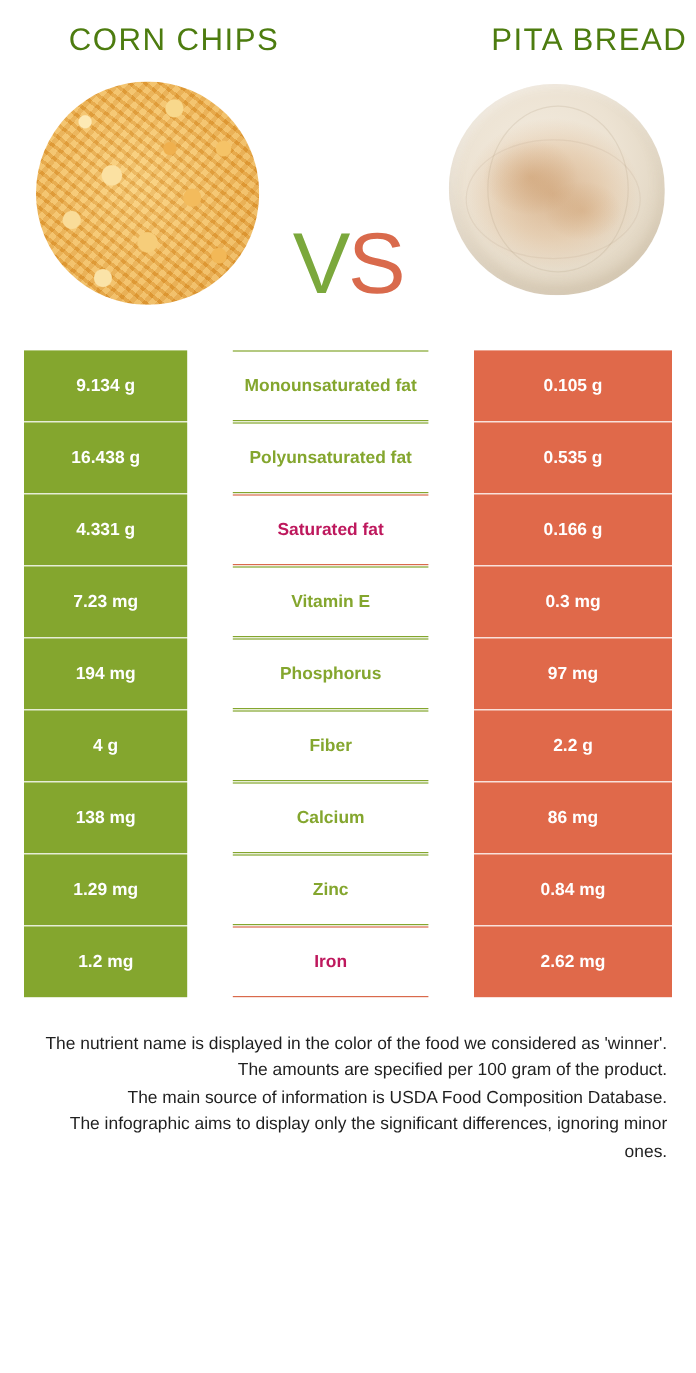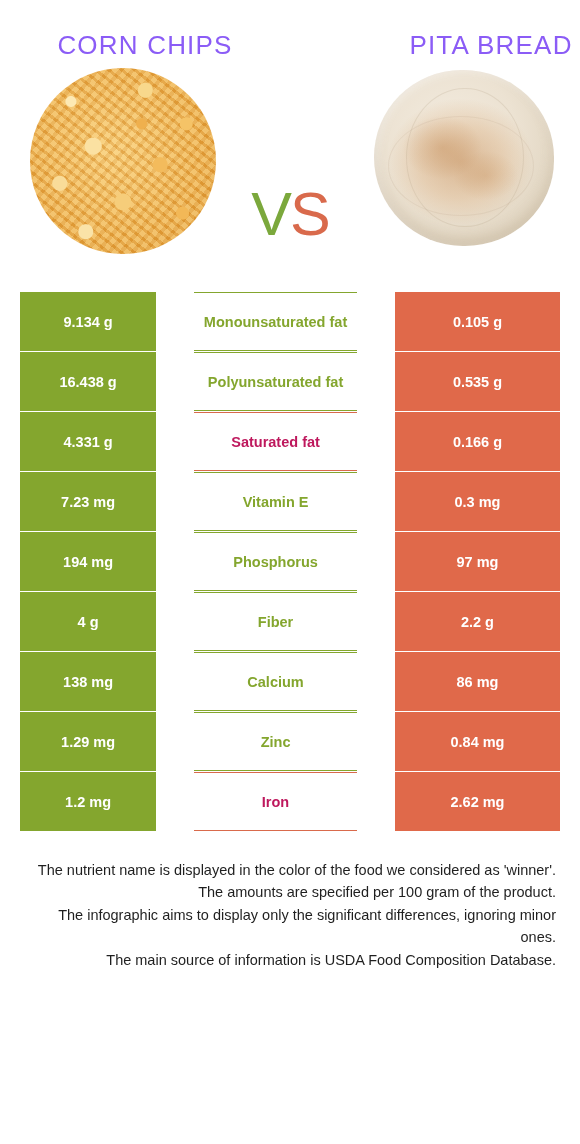--- a/index.html
+++ b/index.html
@@ -23,23 +23,22 @@
     padding: 18px 0 0 0;
     height: 44px;
   }
   .header-title {
     flex: 0 0 50%;
     text-align: center;
     font-size: 26px;
     font-weight: 300;
     letter-spacing: 1.2px;
     text-transform: uppercase;
-    color: #8b5cf6;
-    font-family: "Liberation Sans", sans-serif;
-    margin-top: 12px;
+    color: #4d7c0f;
+    font-family: "Liberation Sans", sans-serif;
   }
   .header-title.left  { padding-right: 34px; }
   .header-title.right { padding-left: 22px; }
 
   
   .hero {
     position: relative;
     height: 230px;
   }
   .food {
@@ -97,21 +96,21 @@
   .pita-fold.f1 { left: 18%; top: 10%; width: 64%; height: 78%; border-color: rgba(178,158,130,.22); }
   .pita-fold.f2 { left: 8%;  top: 26%; width: 80%; height: 56%; border-color: rgba(178,158,130,.16); }
 
   
   .vs {
     position: absolute;
     left: 0;
     right: 0;
     top: 122px;
     text-align: center;
-    font-size: 61px;
+    font-size: 72px;
     font-weight: 400;
     letter-spacing: -2px;
     font-family: "Liberation Sans", sans-serif;
     line-height: 1;
   }
   .vs .v { color: #7BA83C; }
   .vs .s { color: #D96A4C; }
 
   
   .table {
@@ -234,15 +233,15 @@
     <div class="row">
       <div class="cell left">1.2 mg</div>
       <div class="cell mid win-right">Iron</div>
       <div class="cell right">2.62 mg</div>
     </div>
   </div>
 
 <div class="footer">
   <p>The nutrient name is displayed in the color of the food we considered as 'winner'.</p>
   <p>The amounts are specified per 100 gram of the product.</p>
+  <p>The main source of information is USDA Food Composition Database.</p>
   <p>The infographic aims to display only the significant differences, ignoring minor ones.</p>
-  <p>The main source of information is USDA Food Composition Database.</p>
 </div>
 
 </body></html>

